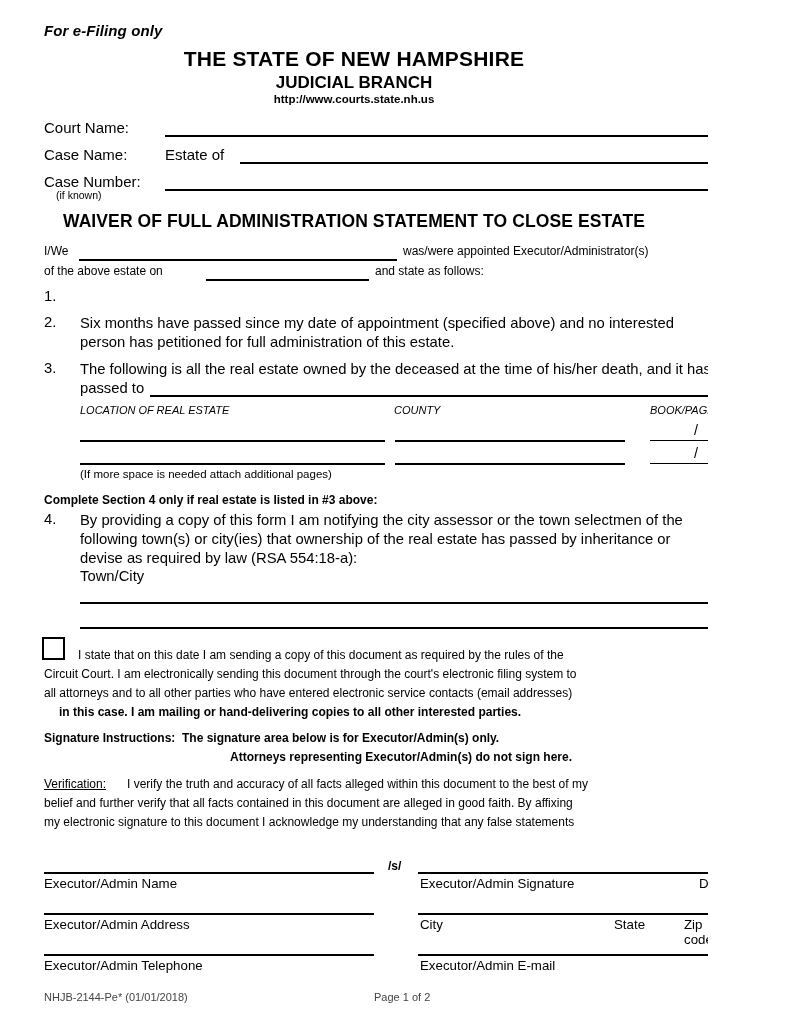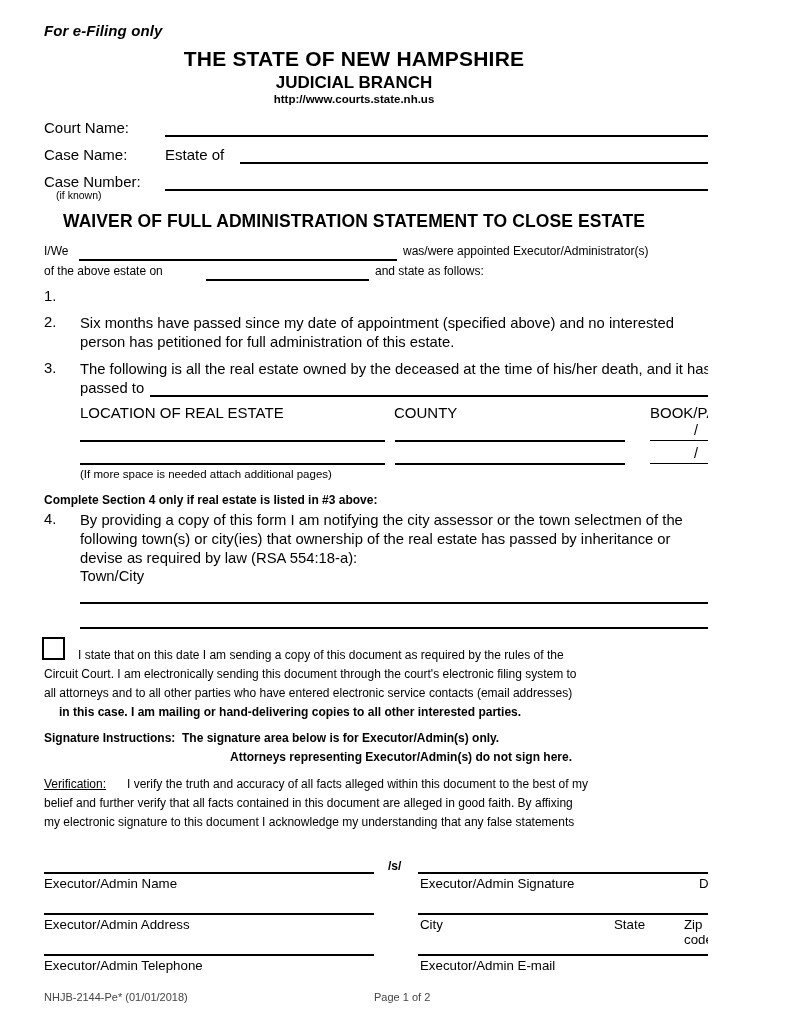--- a/index.html
+++ b/index.html
@@ -104,21 +104,22 @@
     font-size: 14.8px;
     line-height: 19.5px;
   }
   .num {
     position: absolute;
     font-size: 14.8px;
   }
 
   .colhead {
     position: absolute;
-    font-size: 15px;
+    font-size: 11px;
+    font-style: italic;
   }
   .note {
     position: absolute;
     font-size: 11.5px;
   }
   .slash {
     position: absolute;
     font-size: 14.5px;
   }
 

